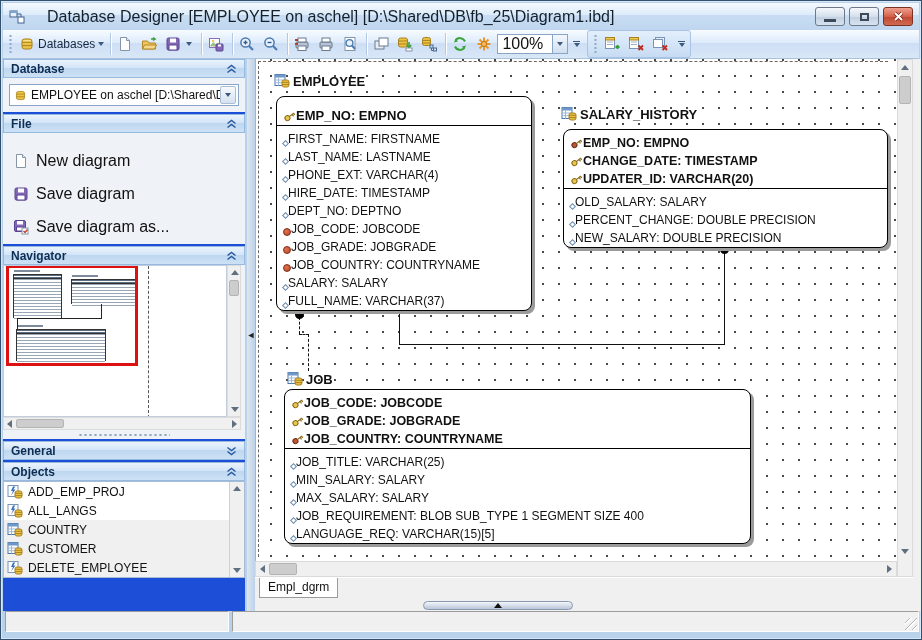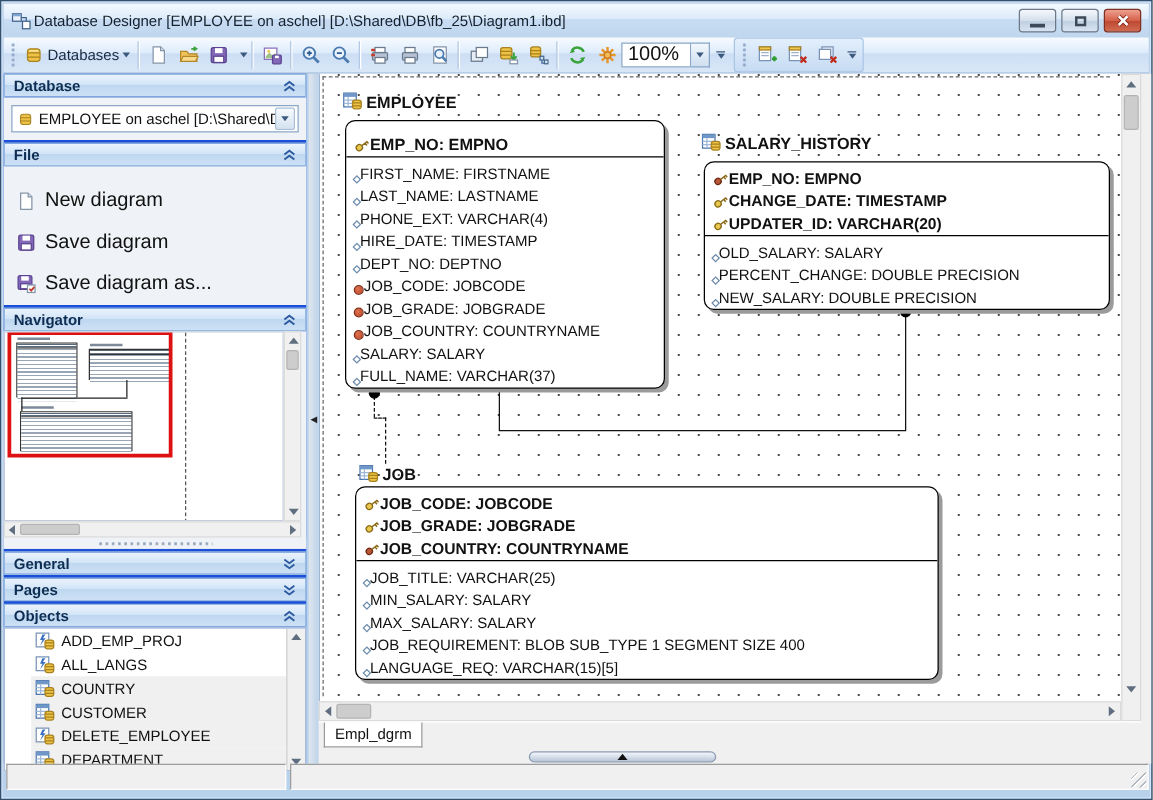--- a/index.html
+++ b/index.html
@@ -5,38 +5,38 @@
   html,body{margin:0;padding:0;background:#666;}
   *{box-sizing:border-box;}
   .win{position:relative;width:922px;height:640px;margin:0 auto;
        font-family:"Liberation Sans",sans-serif;color:#111;
        background:#b9d2ec;border:1px solid #33516f;overflow:hidden;
        box-shadow:inset 0 0 0 1px #d6e6f8;}
   
   .titlebar{position:absolute;left:2px;top:2px;width:916px;height:27px;
     background:linear-gradient(#f4f9fe 0%,#dcebfa 45%,#c8ddf3 46%,#bfd6ee 100%);
     display:flex;align-items:center;padding:0 6px;}
-  .title-text{font-size:12px;color:#14202c;margin-left:2px;white-space:nowrap;}
+  .title-text{font-size:16px;color:#14202c;margin-left:22px;white-space:nowrap;}
   .winbtns{position:absolute;right:6px;top:4px;display:flex;gap:4px;}
   .wbtn{width:30px;height:19px;border:1px solid #6d7888;border-radius:3px;
     background:linear-gradient(#f5f8fc,#d4dfec 50%,#bfcfe1 51%,#d8e3f0);
     display:flex;align-items:center;justify-content:center;}
   .wbtn.close{background:linear-gradient(#eda08f,#d5604a 50%,#bf4730 51%,#cf6b52);border-color:#7e3023;}
   .glyph-min{width:12px;height:3px;background:#3c4a5a;margin-top:8px;}
   .glyph-max{width:9px;height:8px;border:2px solid #3c4a5a;background:transparent;}
   
   .toolbar{position:absolute;left:2px;top:29px;width:916px;height:29px;
     background:linear-gradient(#f7fbff,#ddebfb 45%,#cddef5 46%,#d9e7f7 100%);
     display:flex;align-items:center;padding:0 2px;border-bottom:1px solid #a9c2de;}
   .grip{width:5px;height:20px;margin:0 3px;
     background-image:radial-gradient(circle,#8fa8c8 1px,rgba(0,0,0,0) 1.4px);
     background-size:4px 4px;background-position:center;}
   .tsep{width:1px;height:22px;background:#b3c8e2;box-shadow:1px 0 0 #fff;margin:0 3px;}
   .tbtn{height:24px;min-width:24px;border-radius:3px;display:flex;align-items:center;
-    justify-content:flex-end;padding:0 3px;gap:3px;}
+    justify-content:flex-start;padding:0 3px;gap:3px;}
   .tbtn svg{display:block;}
   .tlabel{font-size:12px;color:#15293f;}
   .dd{width:0;height:0;border-left:3px solid transparent;border-right:3px solid transparent;
       border-top:4px solid #3c5a7e;}
   .zoombox{width:56px;height:20px;background:#fff;border:1px solid #89a6c6;display:flex;
     align-items:center;padding:0 4px;font-size:16px;}
   .zoomdd{width:15px;height:20px;border:1px solid #89a6c6;border-left:none;
     background:linear-gradient(#f2f7fc,#cfdff0);display:flex;align-items:center;justify-content:center;}
   .ovfl{width:13px;height:24px;display:flex;flex-direction:column;align-items:center;
     justify-content:center;gap:1px;margin-left:2px;}
@@ -71,21 +71,21 @@
   .mini{position:absolute;border:1px solid #333;background:#fff;}
   .mini .mh{height:4px;background:repeating-linear-gradient(180deg,#5a6b7e 0 1px,#fff 1px 2px);border-bottom:1px solid #333;}
   .mini .mb{background:repeating-linear-gradient(180deg,#97a5b4 0 1px,#fff 1px 3px);height:100%;}
   .minilabel{position:absolute;height:2px;width:26px;background:#7c8a9a;}
   .viewport{position:absolute;border:3px solid #dd1111;}
   .navdash{position:absolute;border-left:1px dashed #555;}
   .splitdots{height:9px;display:flex;align-items:center;justify-content:center;background:#eff2f6;}
   .splitdots .d{width:92px;height:4px;
     background-image:radial-gradient(circle,#94a6bc 1px,rgba(0,0,0,0) 1.3px);background-size:5px 4px;}
   
-  .objlist{position:relative;height:115px;background:#fff;border:1px solid #a8bcd4;overflow:hidden;padding-left:21px;}
+  .objlist{position:relative;height:97px;background:#fff;border:1px solid #a8bcd4;overflow:hidden;}
   .oitem{display:flex;align-items:center;gap:5px;height:19px;padding:0 3px;font-size:12px;white-space:nowrap;}
   .oitem.shade{background:#f0f0f0;}
   .objvs{position:absolute;right:0;top:0;width:15px;height:100%;background:#f0f0f0;border-left:1px solid #d0d0d0;}
   
   .sarr{position:absolute;width:0;height:0;}
   .up{border-left:4px solid transparent;border-right:4px solid transparent;border-bottom:5px solid #5f6f80;}
   .dn{border-left:4px solid transparent;border-right:4px solid transparent;border-top:5px solid #5f6f80;}
   .lf{border-top:4px solid transparent;border-bottom:4px solid transparent;border-right:5px solid #5f6f80;}
   .rt{border-top:4px solid transparent;border-bottom:4px solid transparent;border-left:5px solid #5f6f80;}
   .sthumb{position:absolute;background:#cdcdcd;border:1px solid #b4b4b4;border-radius:2px;}
@@ -427,26 +427,20 @@
         </div>
     </div>
 
     <div class="sechead">
       <span class="t">General</span>
       <svg width="11" height="10" viewBox="0 0 11 10">
         <path d="M1.5 1.5 L5.5 4.5 L9.5 1.5 M1.5 5.5 L5.5 8.5 L9.5 5.5" stroke="#2b5aa0" stroke-width="1.5" fill="none"></path>
       </svg>
     </div>
     <div class="sechead">
-      <span class="t">Pages</span>
-      <svg width="11" height="10" viewBox="0 0 11 10">
-        <path d="M1.5 1.5 L5.5 4.5 L9.5 1.5 M1.5 5.5 L5.5 8.5 L9.5 5.5" stroke="#2b5aa0" stroke-width="1.5" fill="none"></path>
-      </svg>
-    </div>
-    <div class="sechead">
       <span class="t">Objects</span>
       <svg width="11" height="10" viewBox="0 0 11 10">
         <path d="M1.5 4.5 L5.5 1.5 L9.5 4.5 M1.5 8.5 L5.5 5.5 L9.5 8.5" stroke="#2b5aa0" stroke-width="1.5" fill="none"></path>
       </svg>
     </div>
 
     <div class="objlist">
       <div class="oitem">
         <svg class="icon16" viewBox="0 0 16 16">
           <rect x="1" y="1.5" width="10" height="11" fill="#fff" stroke="#7a94b8"></rect>

